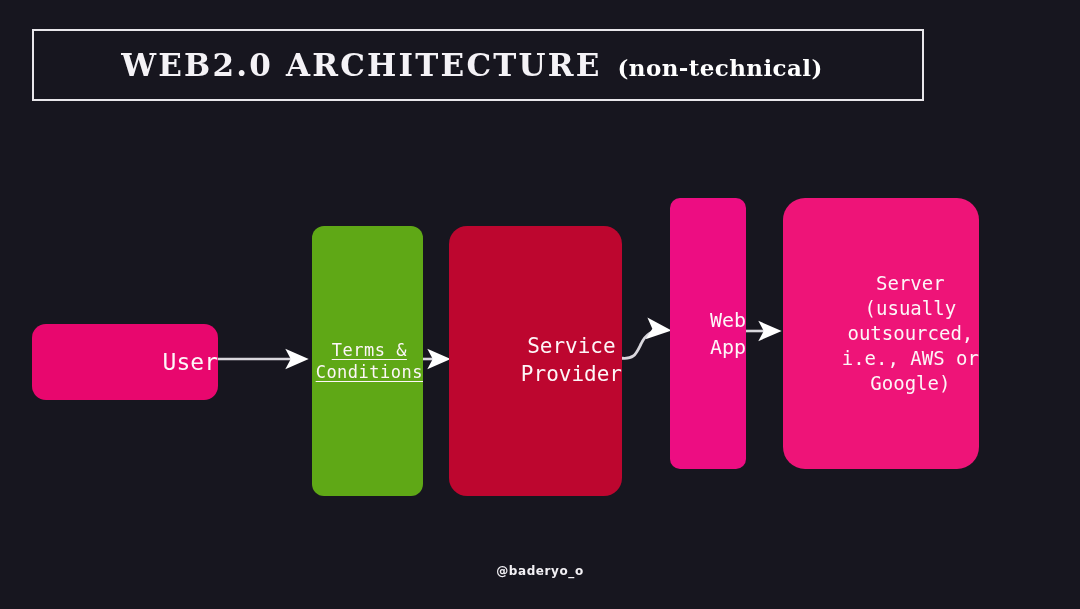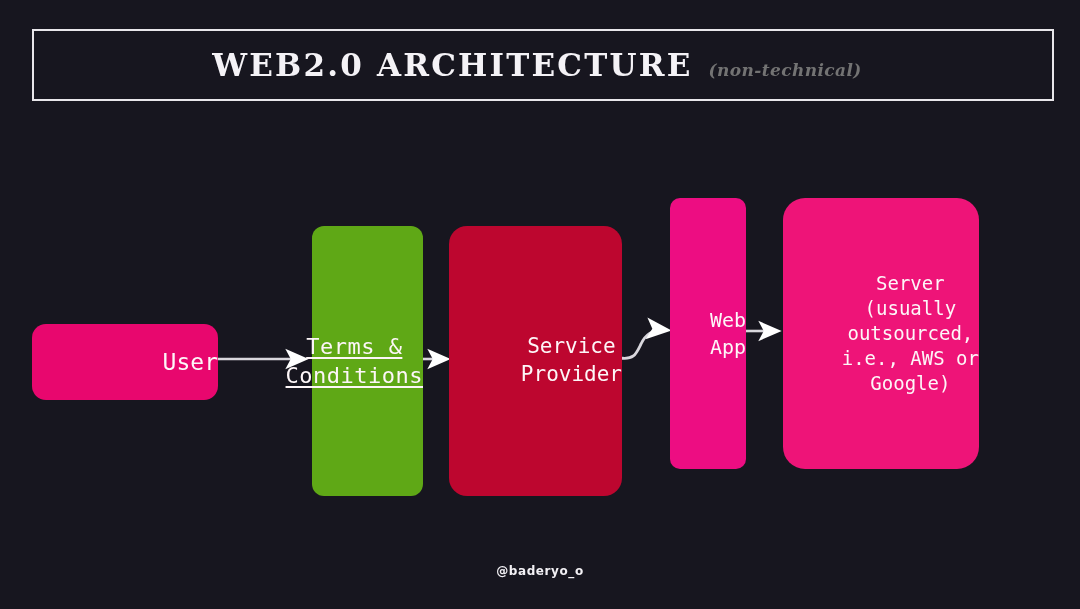--- a/index.html
+++ b/index.html
@@ -18,21 +18,21 @@
     width: 1080px;
     height: 609px;
     background: #17161f;
   }
 
   
   #title-banner {
     position: absolute;
     left: 32px;
     top: 29px;
-    width: 1022px;
+    width: 892px;
     height: 72px;
     border: 2px solid #e8e6ea;
     box-sizing: border-box;
     display: flex;
     align-items: center;
     justify-content: center;
   }
   #title-inner {
     display: flex;
     align-items: baseline;
@@ -43,25 +43,24 @@
     font-family: "DejaVu Serif", serif;
     font-weight: 700;
     font-size: 31px;
     letter-spacing: 2.2px;
     color: #f4f2f6;
     white-space: nowrap;
   }
   #title-sub {
     font-family: "DejaVu Serif", serif;
     font-weight: 700;
-    font-size: 17px;
+    font-size: 23px;
     letter-spacing: 0.4px;
-    color: #737373;
+    color: #ffffff;
     white-space: nowrap;
-    font-style: italic;
   }
 
   
   .node {
     position: absolute;
     display: flex;
     align-items: center;
     justify-content: flex-end;
     text-align: center;
     color: #fdf6f8;
@@ -82,21 +81,21 @@
     border-radius: 14px;
     font-size: 23px;
   }
   #node-terms {
     left: 312px;
     top: 226px;
     width: 111px;
     height: 270px;
     background: #5fa816;
     border-radius: 12px;
-    font-size: 22px;
+    font-size: 17px;
   }
   #node-terms .node-label {
     text-decoration: underline;
     text-underline-offset: 3px;
     letter-spacing: 0.5px;
   }
   #node-service {
     left: 449px;
     top: 226px;
     width: 173px;

